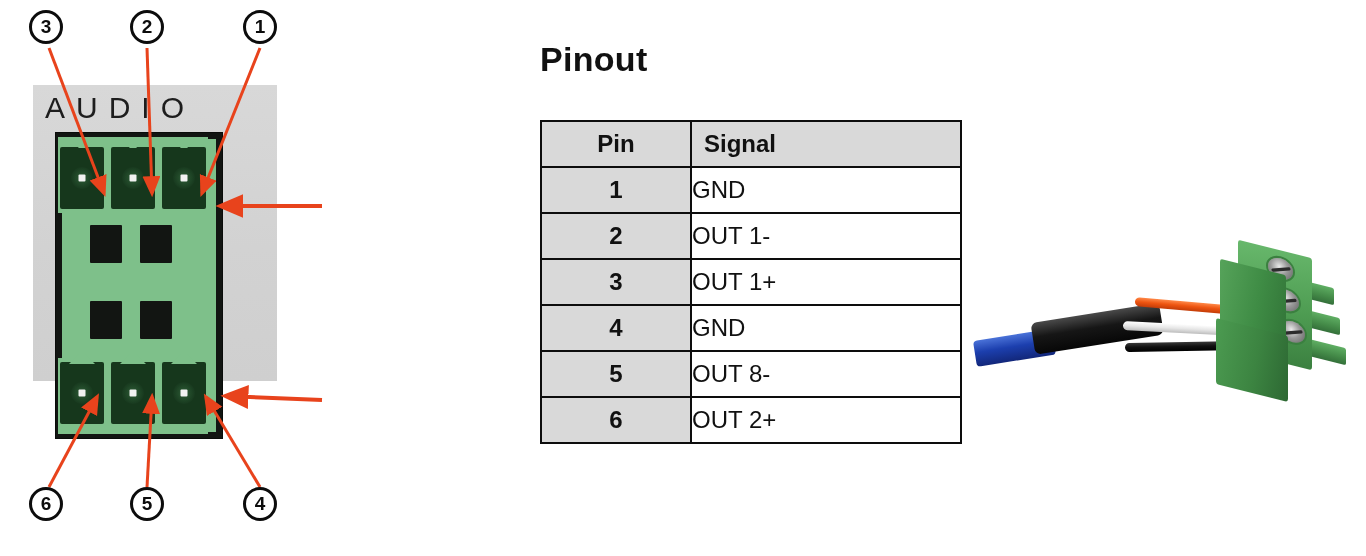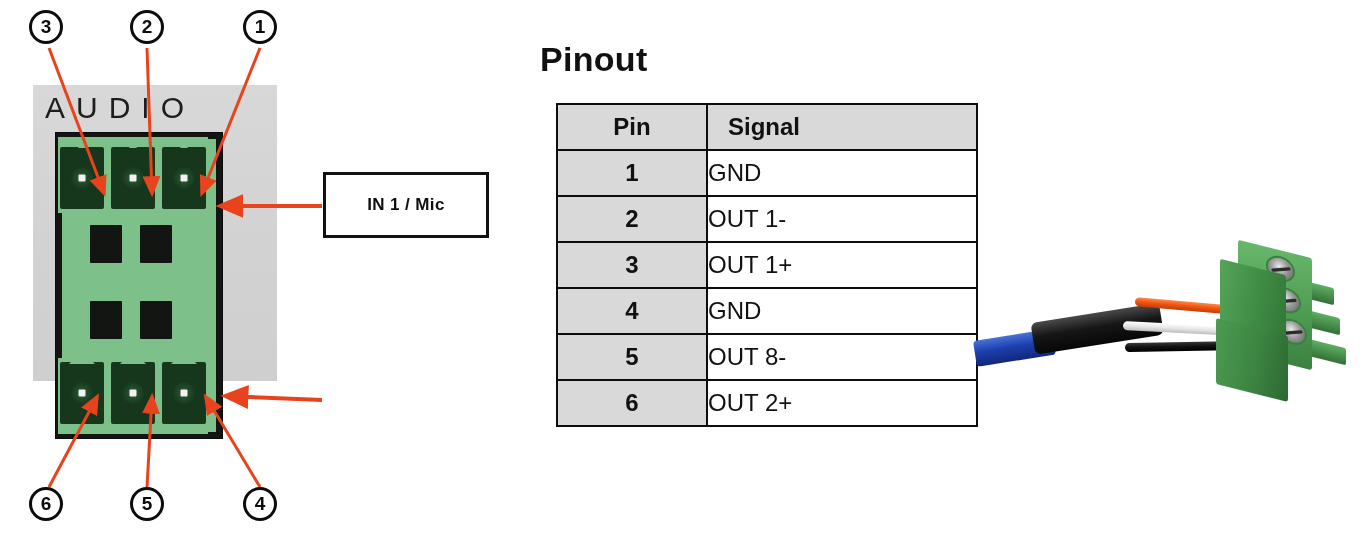--- a/index.html
+++ b/index.html
@@ -93,36 +93,35 @@
   
   .arrows{position:absolute;left:0;top:0;width:1366px;height:556px;pointer-events:none;}
 
   
   .pinout-title{
     position:absolute;left:540px;top:40px;
     font-size:34px;font-weight:700;color:#111111;
     font-family:"Liberation Sans", sans-serif;letter-spacing:.3px;
   }
   .ptable{
-    position:absolute;left:540px;top:103px;width:420px;
+    position:absolute;left:540px;top:120px;width:420px;
     border-collapse:collapse;table-layout:fixed;
     border:2px solid #0d0d0d;
-    margin-left:16px;
   }
   .ptable col.c-pin{width:150px;}
   .ptable col.c-sig{width:270px;}
   .ptable th,.ptable td{
     border:2px solid #0d0d0d;height:44px;padding:0 0 0 0;
     font-family:"Liberation Sans", sans-serif;color:#111111;
   }
   .ptable th{
     background:#d9d9d9;font-size:24px;font-weight:700;
   }
   .ptable th.th-pin{text-align:center;}
-  .ptable th.th-sig{text-align:left;padding-left:20px;}
+  .ptable th.th-sig{text-align:left;padding-left:12px;}
   .ptable td.td-pin{
     background:#d9d9d9;text-align:center;font-size:24px;font-weight:700;
   }
   .ptable td.td-sig{
     background:#ffffff;text-align:left;
     font-size:24px;font-weight:400;
   }
 
   
   .photo-right{
@@ -263,21 +262,20 @@
     <line x1="322" y1="400" x2="226" y2="396" stroke="#e8431c" stroke-width="4" marker-end="url(#ah)"></line>
   </svg>
 
   <div class="callout" style="left:29px;top:10px;">3</div>
   <div class="callout" style="left:130px;top:10px;">2</div>
   <div class="callout" style="left:243px;top:10px;">1</div>
   <div class="callout" style="left:29px;top:487px;">6</div>
   <div class="callout" style="left:130px;top:487px;">5</div>
   <div class="callout" style="left:243px;top:487px;">4</div>
 
-  <div class="labelbox" style="left:323px;top:172px;width:166px;height:66px;">IN 1 / Mic</div>
 
   <div class="pinout-title">Pinout</div>
 
   <table class="ptable">
     <colgroup>
         <col class="c-pin">
         <col class="c-sig">
       </colgroup>
     <thead>
       <tr>

